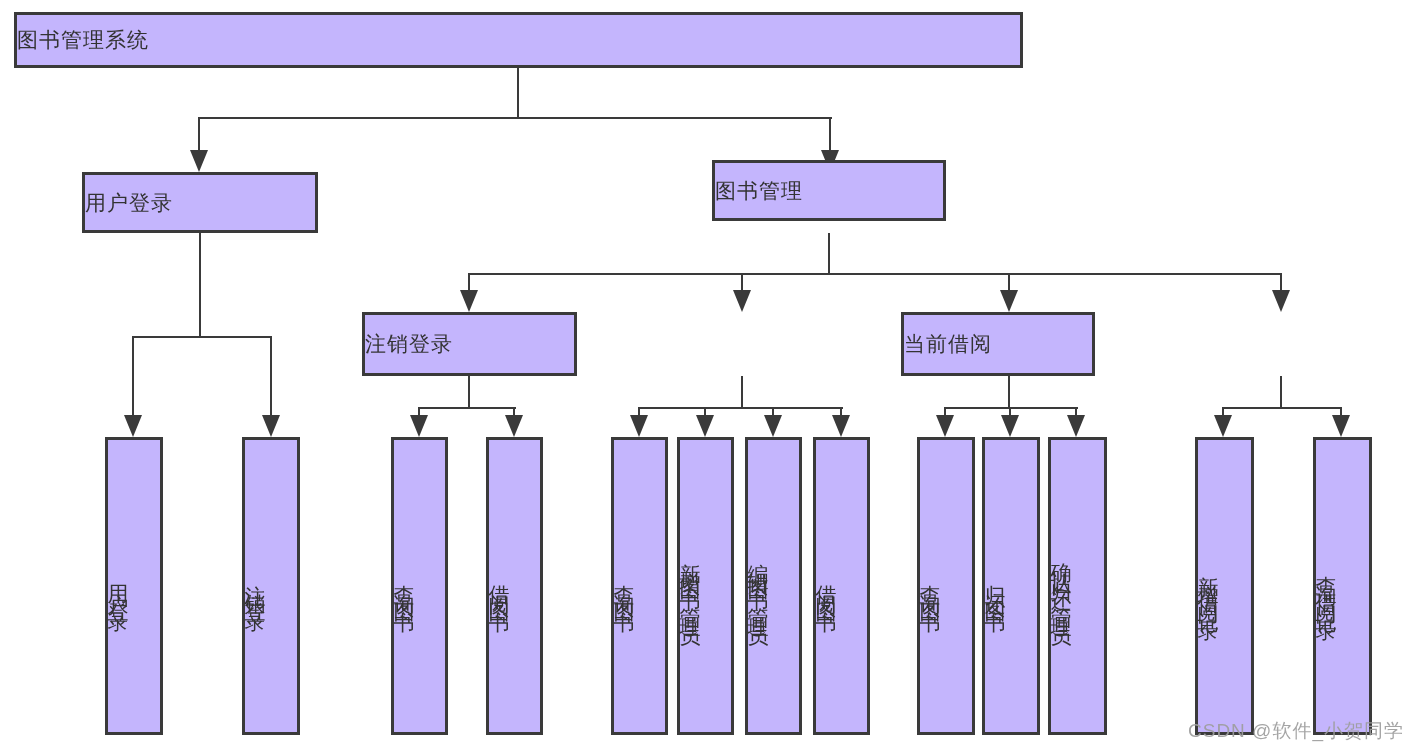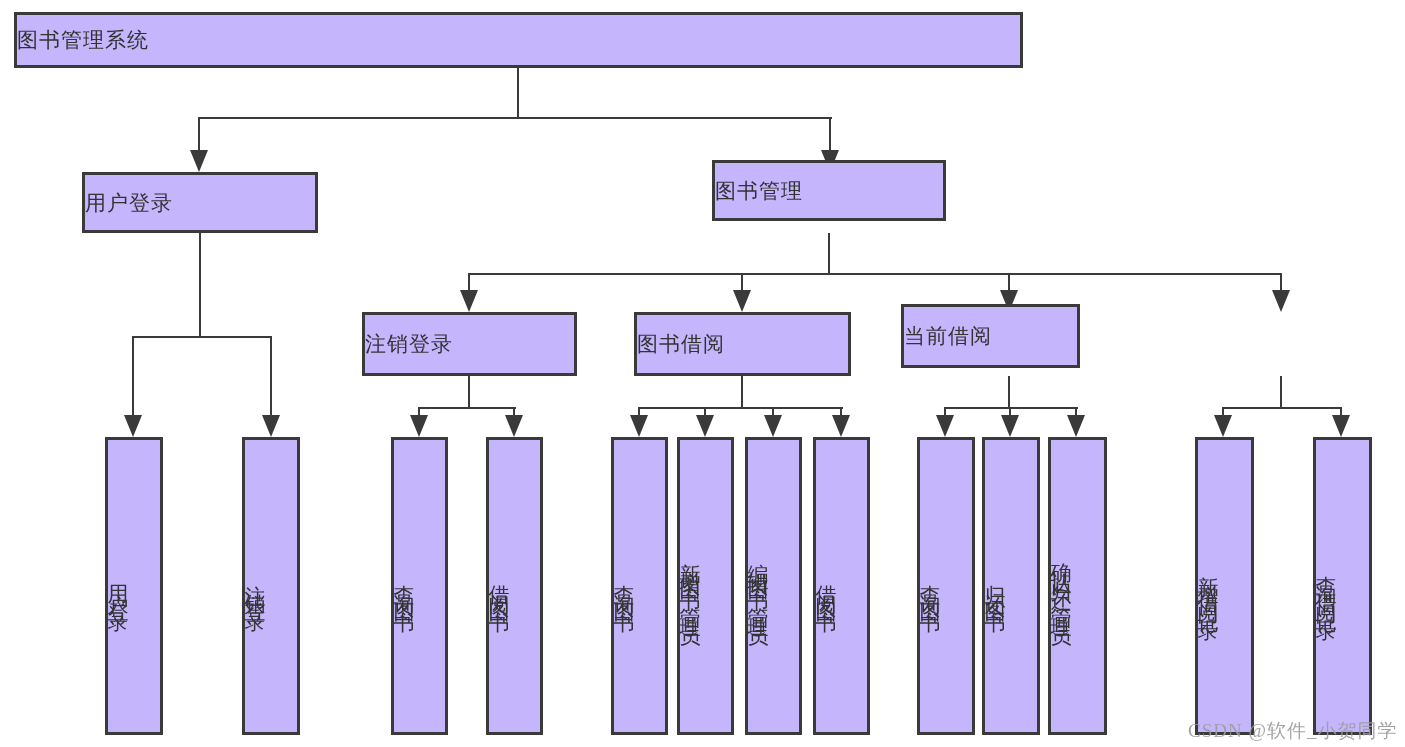--- a/index.html
+++ b/index.html
@@ -49,21 +49,20 @@
   }
   #watermark{
     position:absolute;
     left:1188px;top:718px;
     font-size:19px;
     color:var(--wm);
     opacity:.92;
     z-index:6;
     white-space:nowrap;
     letter-spacing:1px;
-    font-family:Liberation Serif, serif;
   }
 </style>
 </head>
 <body>
 
 <div id="canvas">
 
   <div class="box h" style="left:14px;top:12px;width:1009px;height:56px">
     <span class="lbl">图书管理系统</span>
   </div>
@@ -102,24 +101,21 @@
     <div class="arrow" style="left:733px;top:290px"></div>
     <div class="vline" style="left:1008px;top:273px;height:19px"></div>
     <div class="arrow" style="left:1000px;top:290px"></div>
     <div class="vline" style="left:1280px;top:273px;height:19px"></div>
     <div class="arrow" style="left:1272px;top:290px"></div>
   </div>
 
   <div class="box h" style="left:362px;top:312px;width:215px;height:64px">
     <span class="lbl">注销登录</span>
   </div>
-  <div class="box h" style="left:634px;top:312px;width:217px;height:64px">
-    <span class="lbl">图书借阅</span>
-  </div>
-  <div class="box h" style="left:901px;top:304px;width:179px;height:64px">
+  <div class="box h" style="left:901px;top:312px;width:194px;height:64px">
     <span class="lbl">当前借阅</span>
   </div>
 
   <div>
     <div class="vline" style="left:468px;top:376px;height:31px"></div>
     <div class="hline" style="left:418px;top:407px;width:98px"></div>
     <div class="vline" style="left:418px;top:407px;height:10px"></div>
     <div class="arrow" style="left:410px;top:415px"></div>
     <div class="vline" style="left:513px;top:407px;height:10px"></div>
     <div class="arrow" style="left:505px;top:415px"></div>

